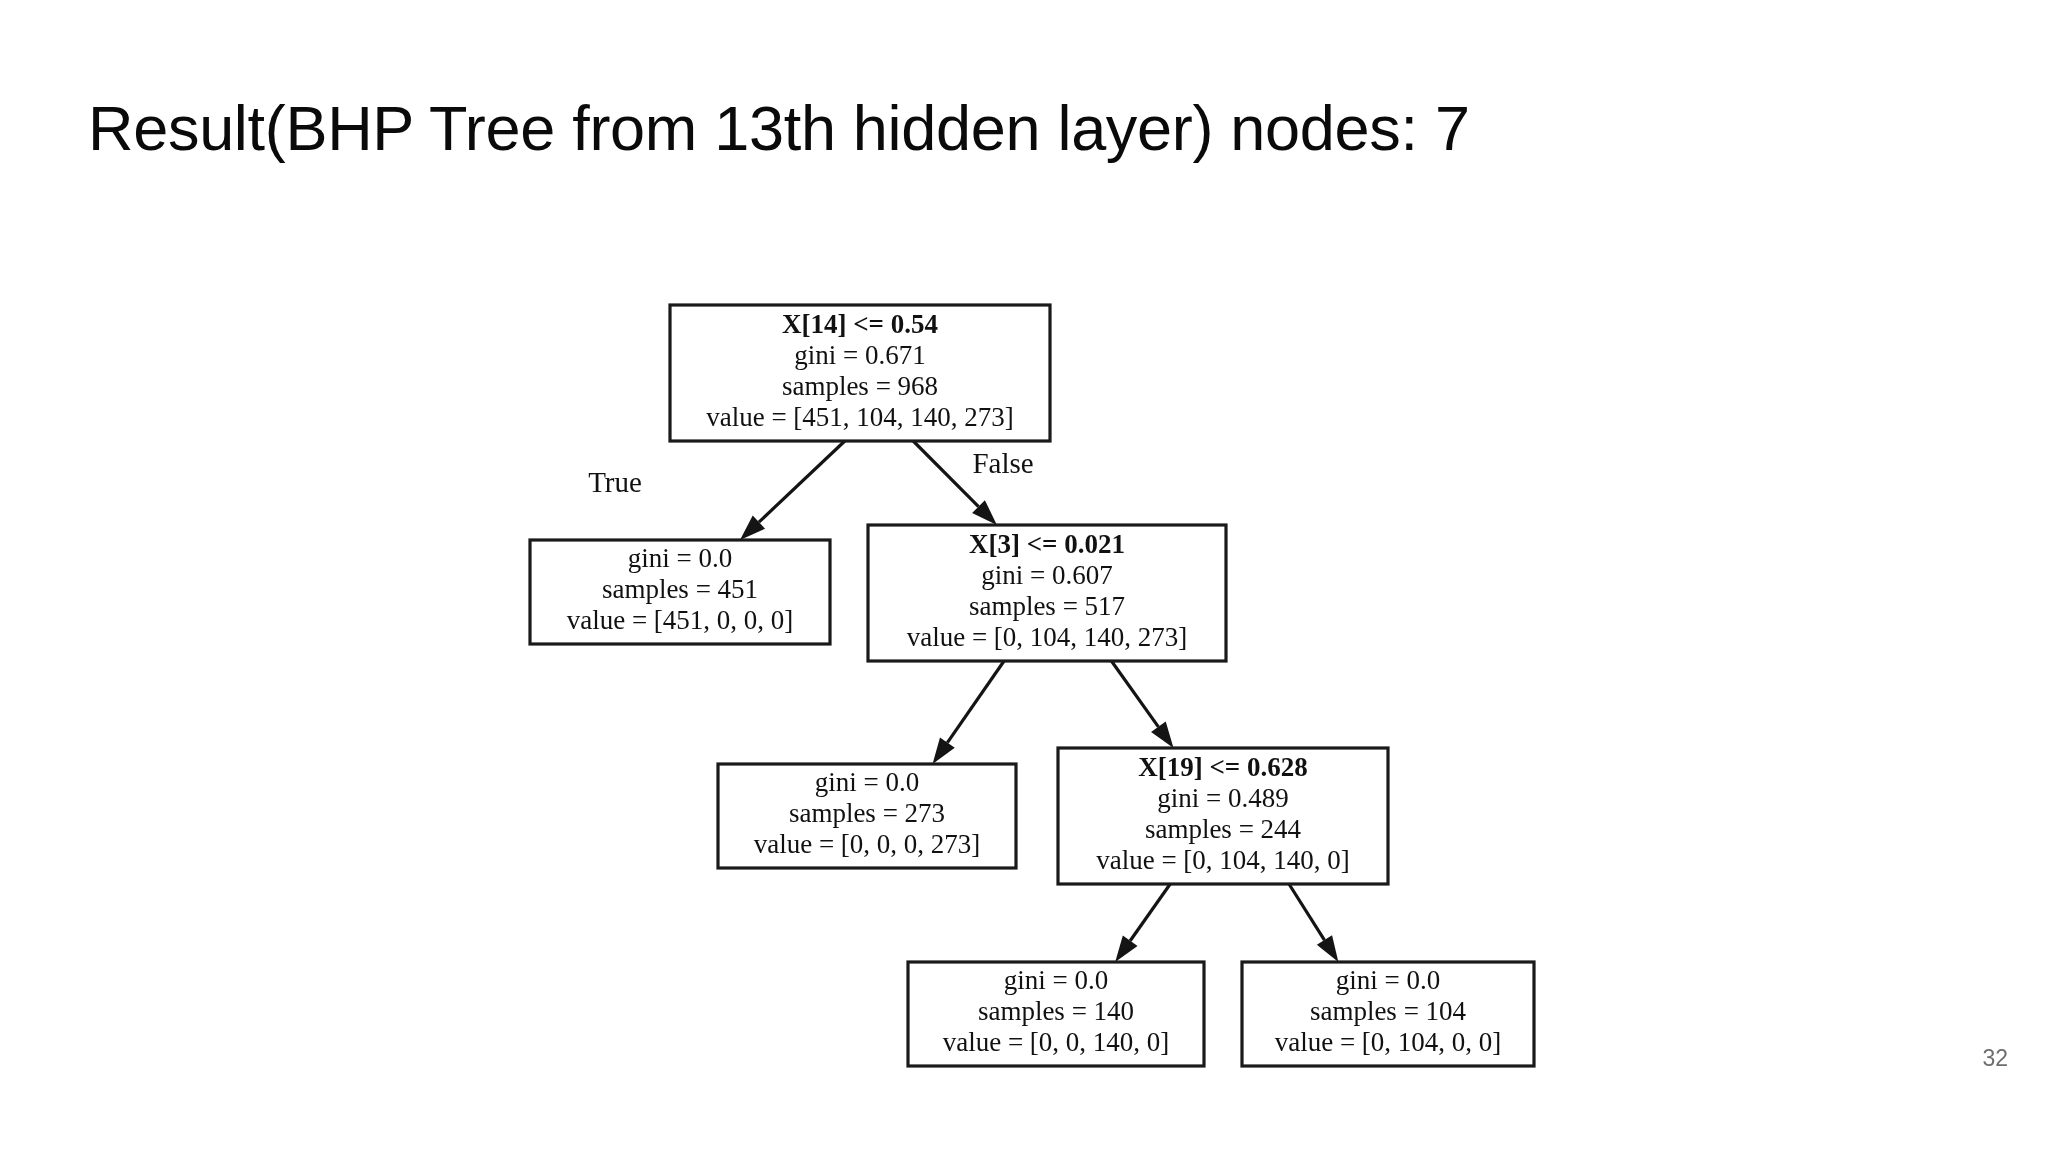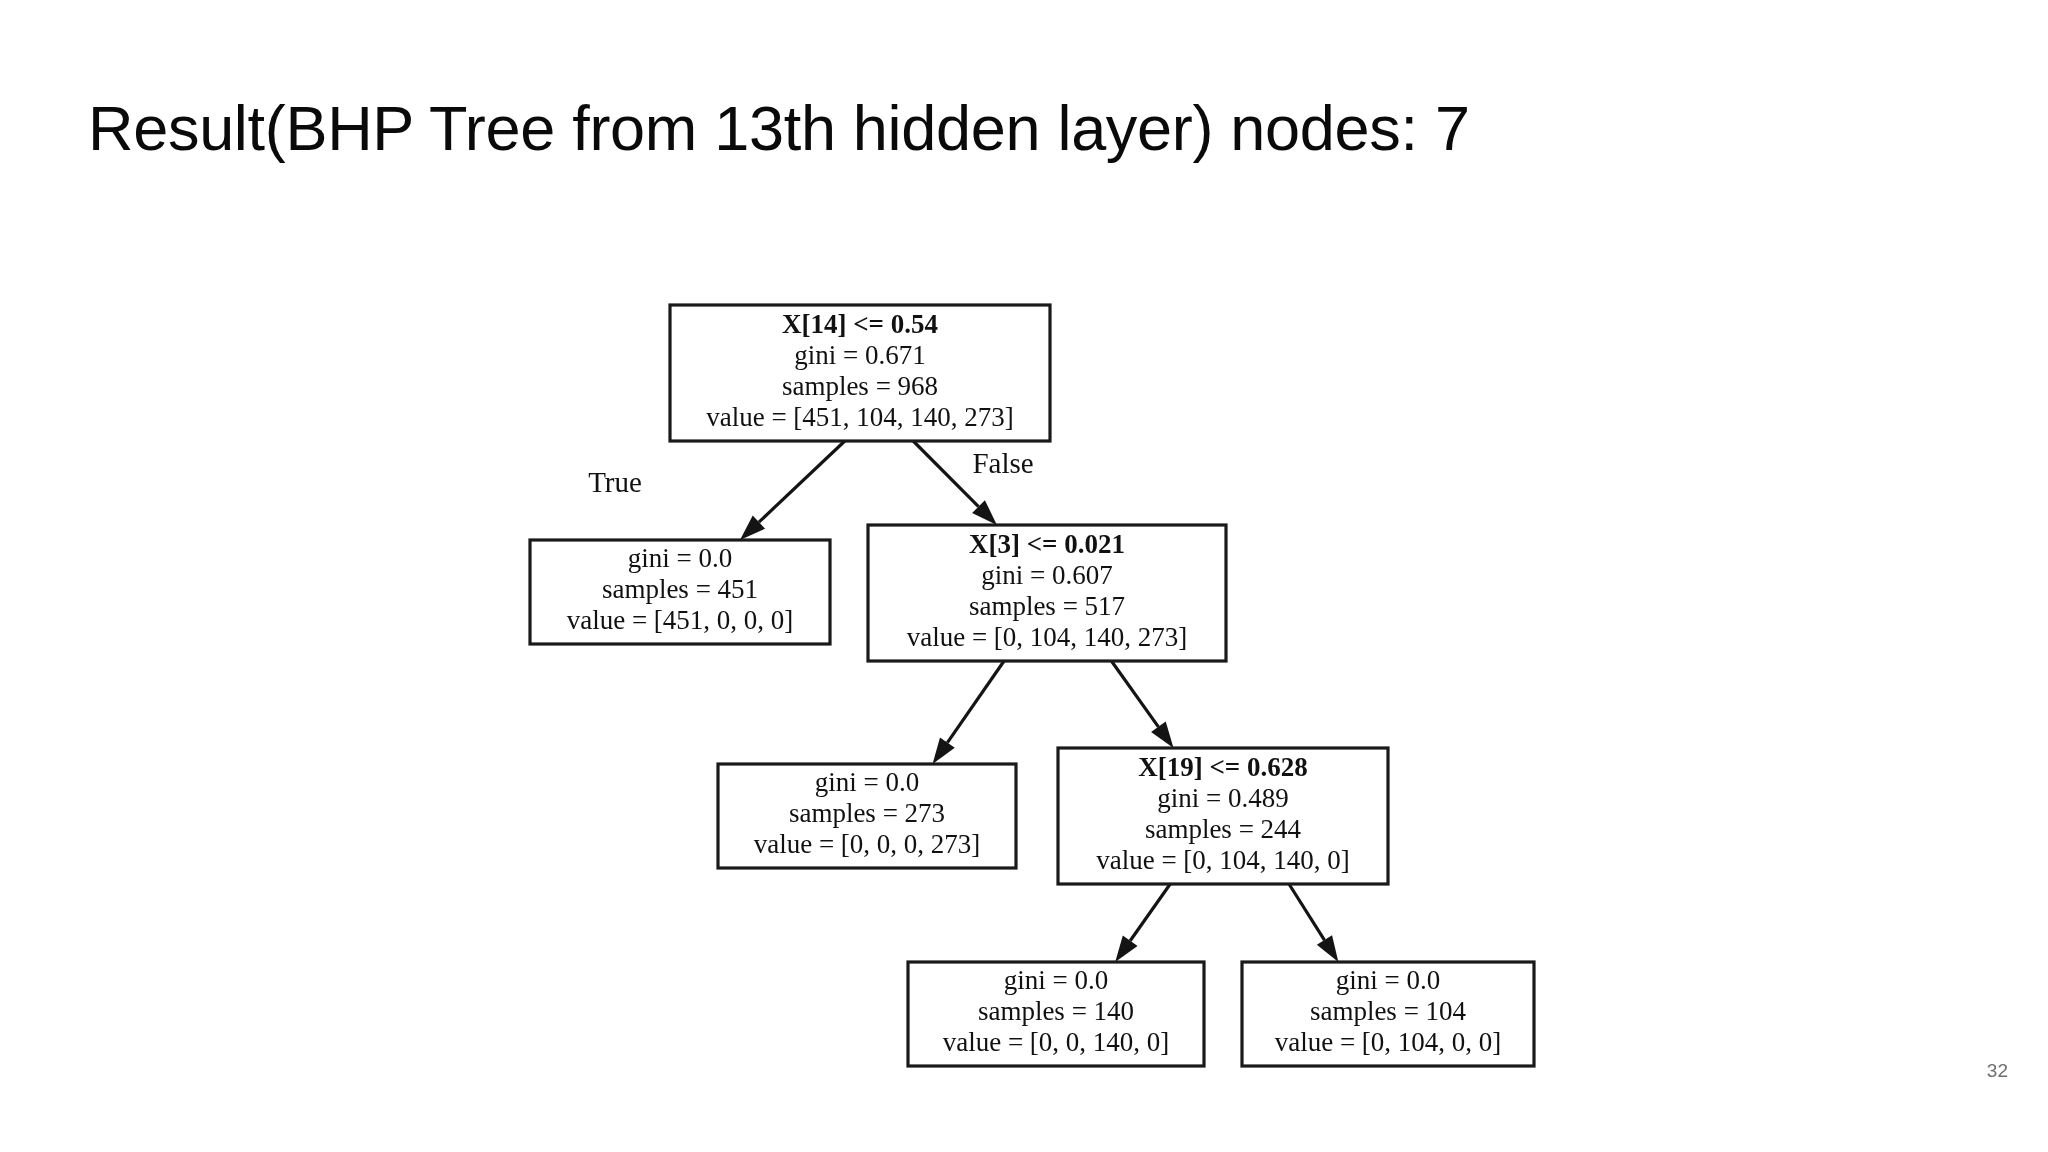--- a/index.html
+++ b/index.html
@@ -31,23 +31,23 @@
   #tree-figure {
     position: absolute;
     left: 0px;
     top: 270px;
     width: 2048px;
     height: 830px;
   }
   #page-number {
     position: absolute;
     right: 40px;
-    bottom: 22px;
+    bottom: 32px;
     font-family: "Liberation Sans", sans-serif;
-    font-size: 19px;
+    font-size: 23px;
     color: #6e6e6e;
   }
   .node-box {
     fill: #ffffff;
     stroke: #1a1a1a;
     stroke-width: 3.2;
   }
   .node-text {
     font-family: "Liberation Serif", serif;
     font-size: 27px;

